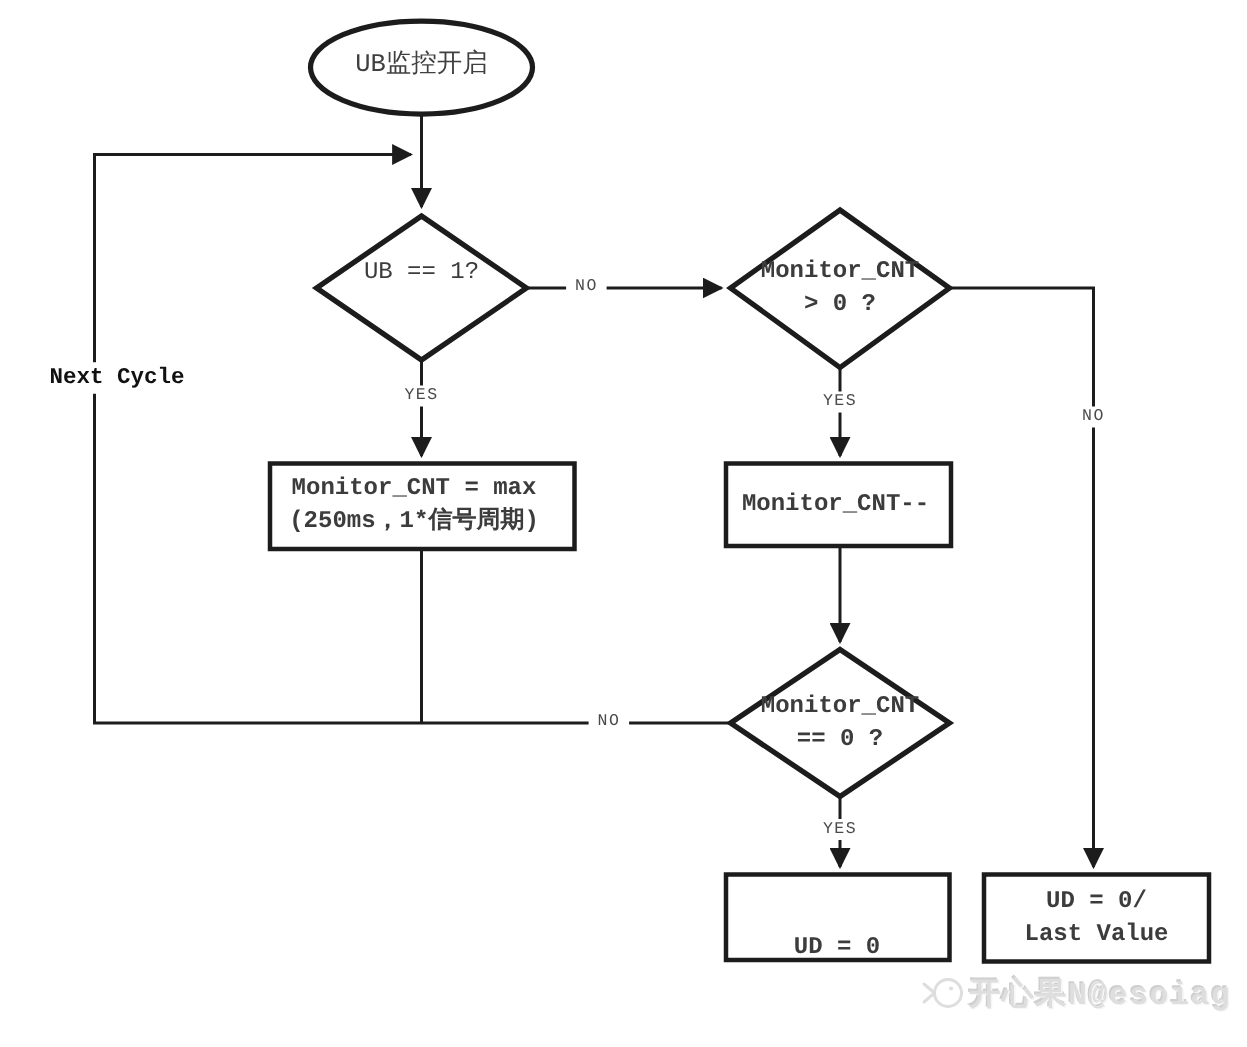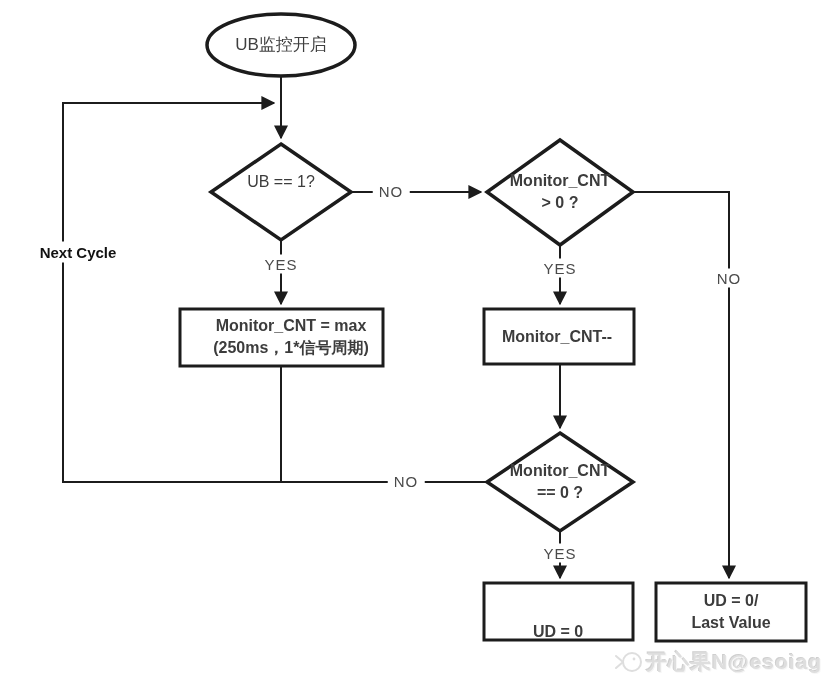--- a/index.html
+++ b/index.html
@@ -8,21 +8,21 @@
     --label-text:#4a4a4a;
     --bg:#ffffff;
     --watermark:#dedede;
   }
   *{box-sizing:border-box;}
   html,body{margin:0;padding:0;background:var(--bg);}
   #canvas{
     position:relative;
     width:831px;height:698px;
     background:var(--bg);
-    font-family:Liberation Sans, sans-serif;
+    font-family:Liberation Mono, monospace;
     overflow:hidden;
   }
   #wires{position:absolute;left:0;top:0;}
   #wires .shape{fill:none;stroke:var(--line);stroke-width:3.5px;}
   #wires .box{fill:none;stroke:var(--line);stroke-width:3px;}
   #wires .wire{fill:none;stroke:var(--line);stroke-width:2px;}
   #wires .arrowhead{fill:var(--line);}
   .node-label{
     position:absolute;
     transform:translate(-50%,-50%);
@@ -32,21 +32,21 @@
     line-height:1.35;
   }
   .nl-bold{font-weight:bold;font-size:16px;}
   .nl-reg{font-weight:normal;font-size:16px;}
   .start-label{font-size:17px;font-weight:normal;color:#3f3f3f;}
   .edge-label{
     position:absolute;
     transform:translate(-50%,-50%);
     background:var(--bg);
     color:var(--label-text);
-    font-size:15px;
+    font-size:11px;
     letter-spacing:1px;
     padding:1px 6px;
     white-space:nowrap;
   }
   .edge-label.bold-black{
     color:#111;
     font-weight:bold;
     letter-spacing:0;
     font-size:15px;
     padding:2px 2px;
@@ -99,21 +99,21 @@
 
   <div class="node-label start-label" style="left:281px;top:45px;">UB监控开启</div>
 
   <div class="node-label nl-reg" style="left:281px;top:182px;">UB == 1?</div>
 
   <div class="node-label nl-bold" style="left:560px;top:192px;">
     <div>Monitor_CNT</div>
     <div>&gt; 0 ?</div>
   </div>
 
-  <div class="node-label nl-bold" style="left:291px;top:337px;">
+  <div class="node-label nl-bold" style="left:276px;top:337px;">
     <div>Monitor_CNT = max</div>
     <div>(250ms，1*信号周期)</div>
   </div>
 
   <div class="node-label nl-bold" style="left:557px;top:337px;">Monitor_CNT--</div>
 
   <div class="node-label nl-bold" style="left:560px;top:482px;">
     <div>Monitor_CNT</div>
     <div>== 0 ?</div>
   </div>

